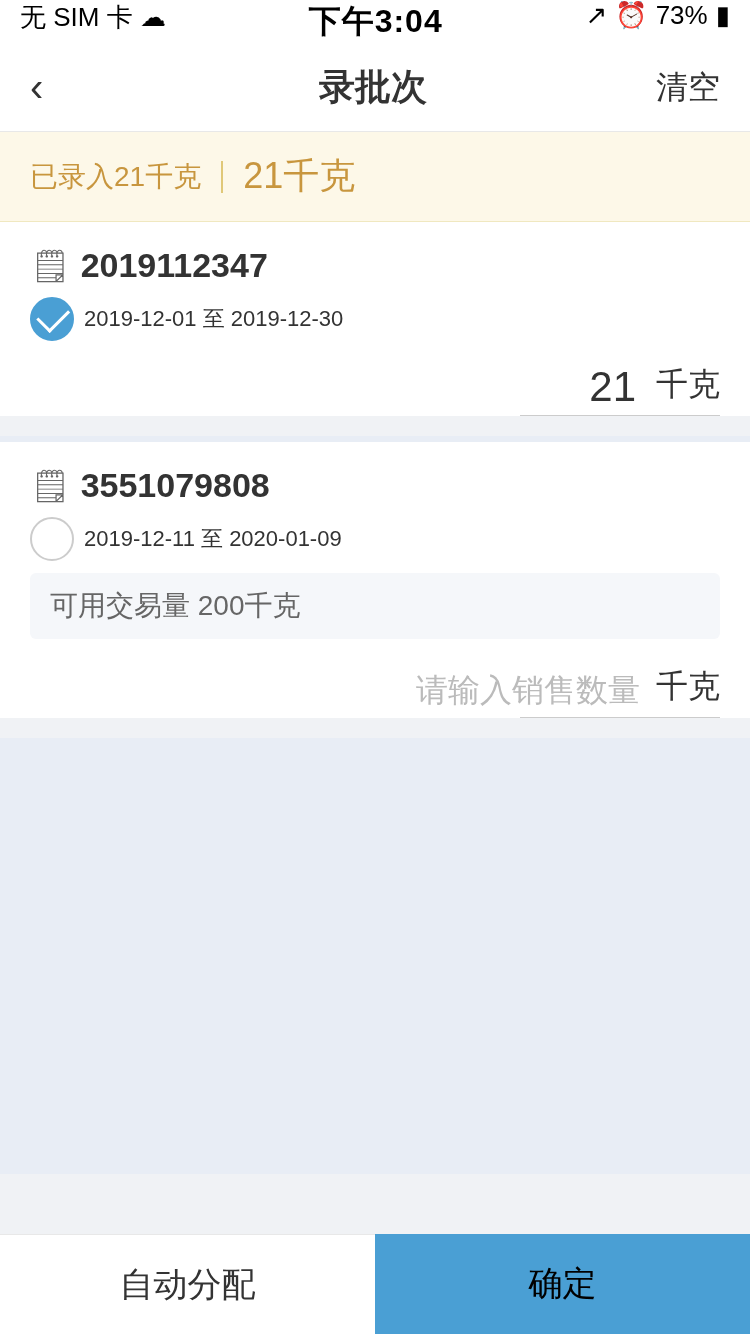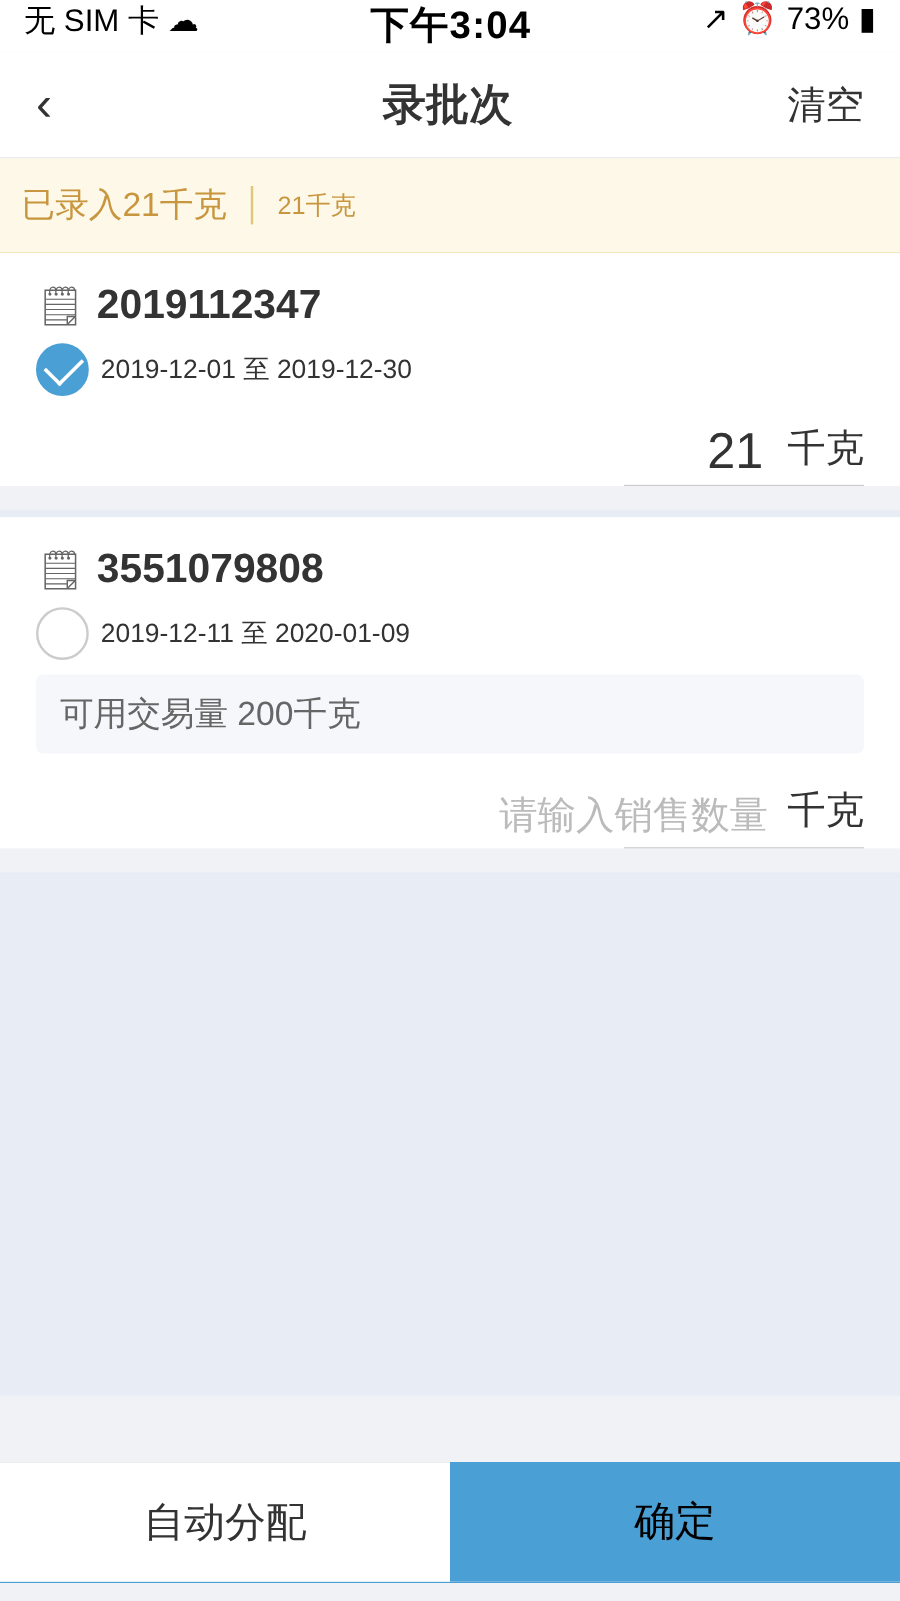--- a/index.html
+++ b/index.html
@@ -68,37 +68,37 @@
     .nav-action {
       font-size: 32px;
       color: #333;
       cursor: pointer;
     }
 
     
     .info-banner {
       width: 750px;
       background: #fdf8e8;
-      padding: 20px 18px;
+      padding: 20px 30px;
       display: flex;
       align-items: center;
       gap: 20px;
       border-bottom: 1px solid #f0e8c0;
     }
     .info-label {
       font-size: 28px;
       color: #c8963e;
     }
     .info-divider {
       width: 2px;
       height: 32px;
       background: #e0c878;
     }
     .info-value {
-      font-size: 21px;
+      font-size: 36px;
       color: #c8963e;
       font-weight: 500;
     }
 
     
     .batch-card {
       background: #fff;
       margin-bottom: 2px;
     }
     .batch-header {
@@ -174,21 +174,21 @@
     
     .empty-area {
       background: #e8edf5;
       flex: 1;
       min-height: 400px;
     }
 
     
     .bottom-bar {
       position: fixed;
-      bottom: 16px;
+      bottom: 0;
       width: 750px;
       height: 100px;
       display: flex;
       background: #fff;
     }
     .btn-auto {
       flex: 1;
       display: flex;
       align-items: center;
       justify-content: center;

